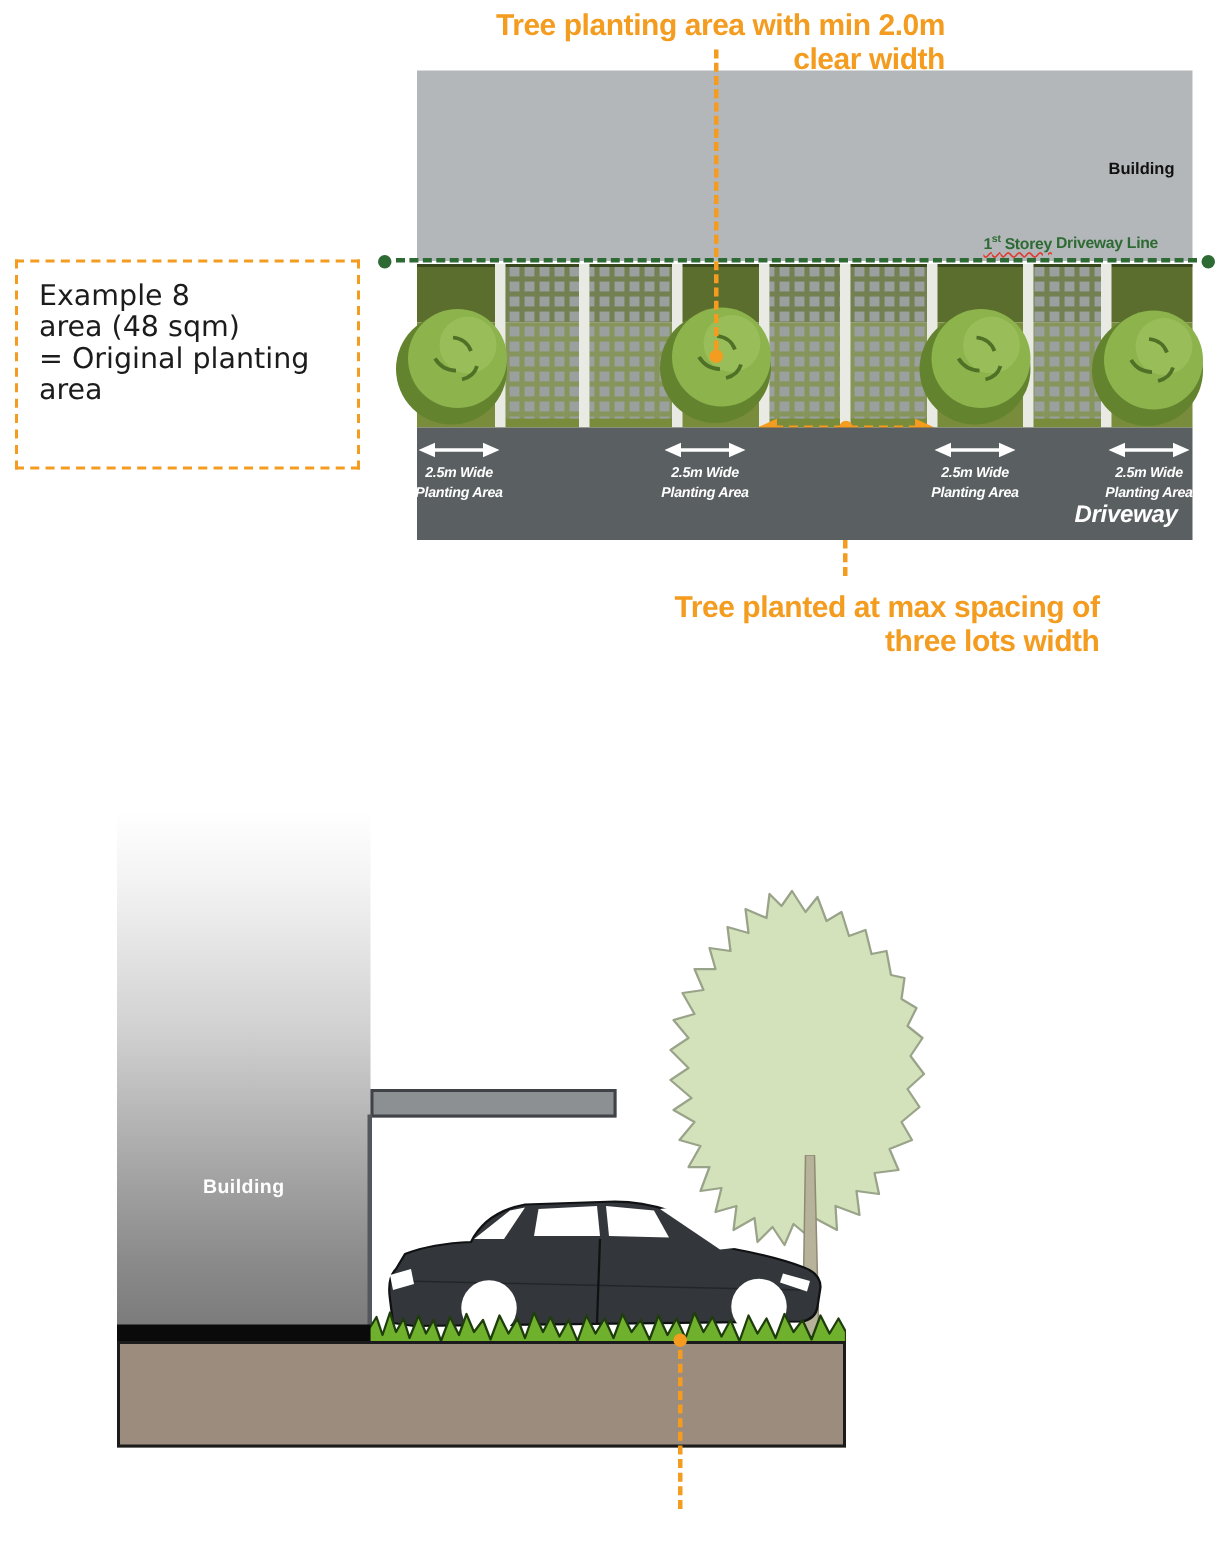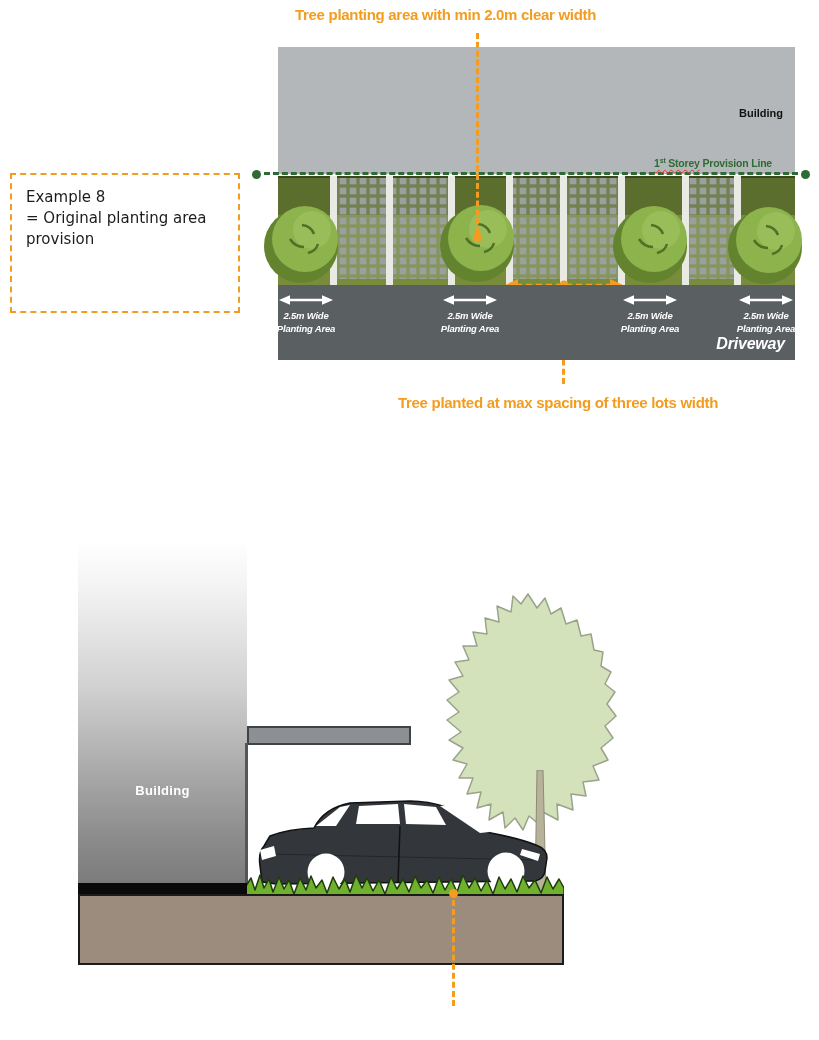--- a/index.html
+++ b/index.html
@@ -1,43 +1,43 @@
 <!DOCTYPE html>
 <html style="--accent-orange: #F39C1F; --building-line-green: #2E6B34; --squiggle-red: #E03A2F; --strip-dark-green: #5C6E2D; --strip-light-green: #788C3C; --tree-green: #8CB34C; --tree-shadow-green: #64832F; --paver-gray: #9AA09E; --lot-strip-white: #EAEAE5; --driveway-gray: #5A5F62; --building-gray: #B4B7B9; --ground-brown: #9C8C7E; --shrub-green: #6FB12C; --section-tree-green: #D3E2BA; --car-dark: #33373B;"><head>
 <meta charset="utf-8">
 <style>
   html,body{margin:0;padding:0;background:#fff;}
   .stage{position:relative;width:819px;height:1040px;background:#fff;overflow:hidden;
          font-family:"Liberation Sans",sans-serif;}
   .abs{position:absolute;}
 
   
-  .orange-caption{font-weight:bold;font-size:15px;color:var(--accent-orange);
-                  text-align:left;letter-spacing:-0.3px;}
+  .orange-caption{font-weight:bold;font-size:20px;color:var(--accent-orange);
+                  text-align:right;letter-spacing:-0.3px;}
   .title{top:6px;left:295px;width:335px;}
   .cap-spacing{top:394px;left:398px;width:335px;}
   .cap-provision{top:1012px;left:325px;width:300px;}
 
   
   .bldg-top{left:278px;top:47px;width:517px;height:127px;background:var(--building-gray);}
   .bldg-top-label{right:12px;top:60px;font-weight:bold;font-size:11px;color:#111;}
   .line-label{left:600px;top:156px;width:172px;text-align:right;font-weight:bold;
               font-size:10.5px;color:var(--building-line-green);letter-spacing:-0.2px;}
   .line-label sup{font-size:7px;}
   .squig{text-decoration:underline;text-decoration-style:wavy;
          text-decoration-color:var(--squiggle-red);text-decoration-thickness:1px;
          text-underline-offset:2px;}
   .bline{left:264px;top:172px;width:534px;height:0;border-top:3px dashed var(--building-line-green);}
   .dot-g{width:9px;height:9px;border-radius:50%;background:var(--building-line-green);}
   .dot-o{width:9px;height:9px;border-radius:50%;background:var(--accent-orange);}
   .dashv{border-left:3px dashed var(--accent-orange);width:0;}
 
   .example-box{left:10px;top:173px;width:230px;height:140px;box-sizing:border-box;
                border:2px dashed var(--accent-orange);padding:12px 14px 0 14px;
-               font-family:"DejaVu Sans",sans-serif;font-size:15px;line-height:21px;color:#1c1c1c;}
+               font-family:"DejaVu Sans",sans-serif;font-size:19px;line-height:21px;color:#1c1c1c;}
 
   .strip-svg{left:278px;top:176px;overflow:visible;}
 
   .driveway{left:278px;top:285px;width:517px;height:75px;background:var(--driveway-gray);font-style:italic;}
   .pa-group{position:absolute;top:9px;width:120px;margin-left:-60px;text-align:center;
             color:#fff;font-weight:bold;font-size:9.5px;line-height:13px;letter-spacing:-0.2px;}
   .pa-group svg{display:block;margin:0 auto 3px auto;}
   .driveway-label{position:absolute;right:10px;bottom:7px;color:#fff;font-weight:bold;
                   font-size:16px;letter-spacing:-0.2px;}
 
@@ -130,27 +130,27 @@
       <path d="M-14,-2 q5,8 14,8" stroke="#4F7026" stroke-width="2.5" fill="none"></path>
       <path d="M-2,-16 q9,1 12,9" stroke="#4F7026" stroke-width="2.5" fill="none"></path>
       <path d="M4,12 q8,-2 10,-9" stroke="#4F7026" stroke-width="2.5" fill="none"></path>
     </g>
   </svg>
 
   <div class="abs bline"></div>
   <div class="abs dot-g" style="left:252px;top:170px;"></div>
   <div class="abs dot-g" style="left:801px;top:170px;"></div>
   <div class="abs line-label">
-    <span class="squig"><span>1</span><sup>st</sup><span> Storey</span></span><span> Provision Line</span>
+    <span class="squig"><span>1</span><sup>st</sup><span> Storey</span></span><span> Driveway Line</span>
   </div>
 
   <div class="abs example-box">
     <div>Example 8</div>
+    <div>area (48 sqm)</div>
     <div>= Original planting area</div>
-    <div>provision</div>
   </div>
 
   <div class="abs dashv" style="left:476px;top:33px;height:200px;"></div>
   <div class="abs dot-o" style="left:473px;top:233px;"></div>
 
   <svg class="abs" style="left:505px;top:277px;" width="118" height="16" viewBox="0 0 118 16">
     <line x1="11" y1="8" x2="107" y2="8" stroke="#F39C1F" stroke-width="2.6" stroke-dasharray="6 4"></line>
     <polygon points="0,8 13,2 13,14" fill="#F39C1F"></polygon>
     <polygon points="118,8 105,2 105,14" fill="#F39C1F"></polygon>
     <circle cx="59" cy="8" r="4.5" fill="#F39C1F"></circle>

